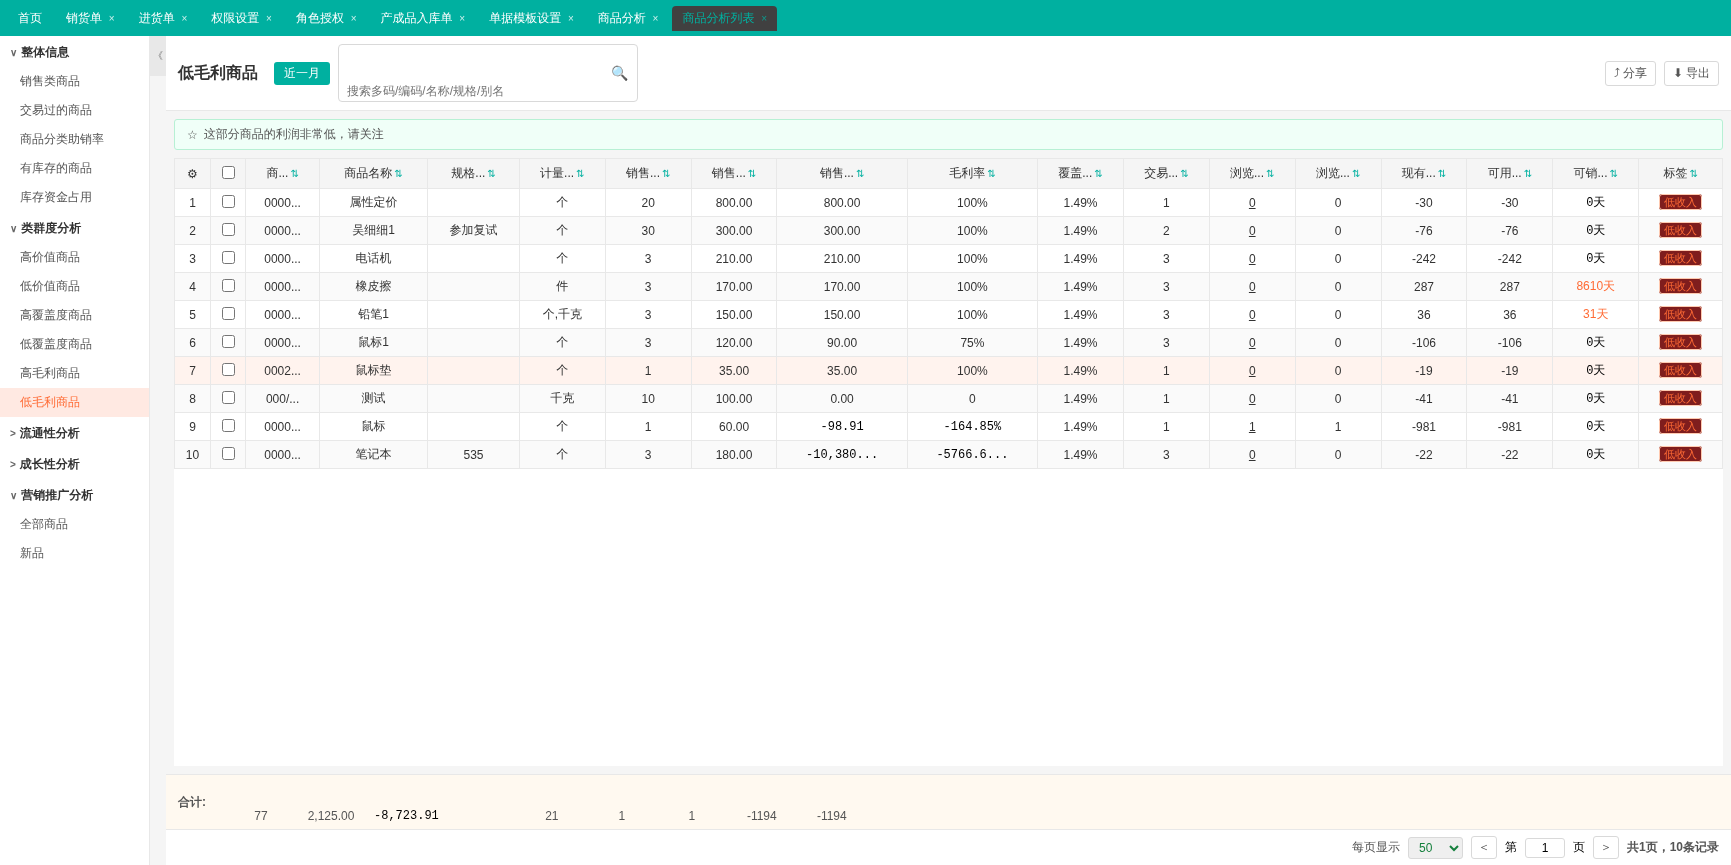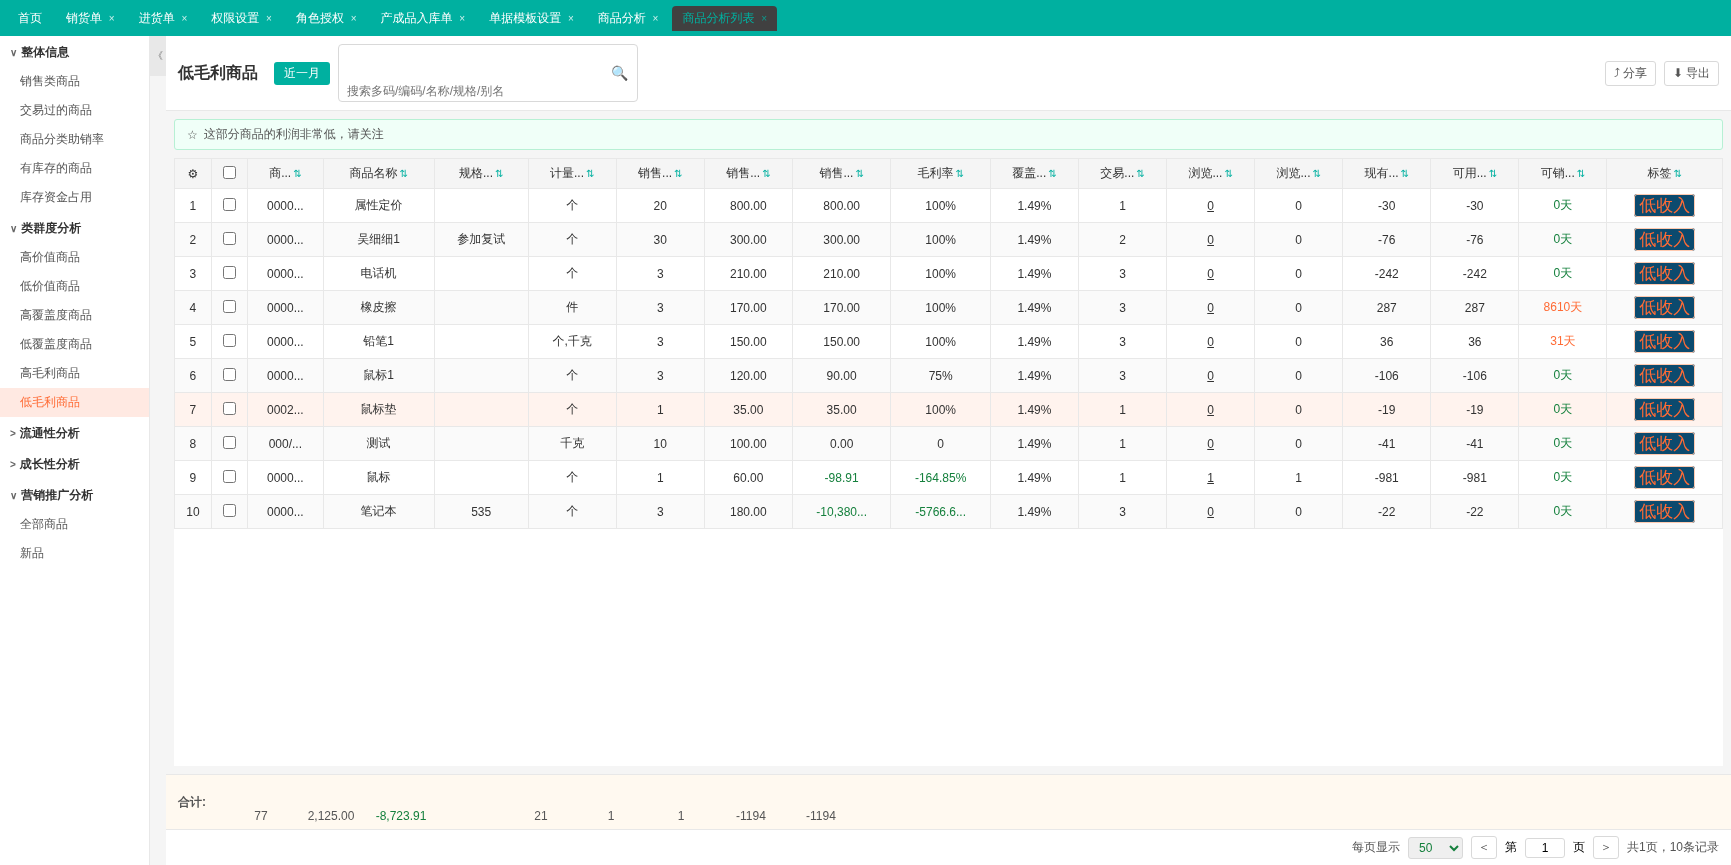--- a/index.html
+++ b/index.html
@@ -169,28 +169,28 @@
     tbody tr:nth-child(even) { background: #fafafa; }
     tbody tr.highlighted { background: #fff3ee; }
     tbody td {
       border: 1px solid #e8e8e8;
       padding: 5px 4px;
       text-align: center;
       white-space: nowrap;
       color: #333;
     }
     .tag-badge {
-      background: #0c4a6e;
+      background: #7f1d1d;
       color: #ff6b35;
       border: 1px solid #ffcab0;
       border-radius: 3px;
       padding: 1px 4px;
-      font-size: 17px;
-    }
-    .red-text { color: #15803d; }
+      font-size: 11px;
+    }
+    .red-text { color: #000000; font-family: Liberation Mono, monospace; }
     .orange-text { color: #ff6b35; }
     .link-text { color: #333; text-decoration: underline; cursor: pointer; }
     .sort-icon { color: #00b0a0; margin-left: 2px; font-size: 10px; }
 
     
     .footer-bar {
       background: #fff9f0;
       border-top: 1px solid #e8e8e8;
       padding: 6px 12px;
       display: flex;
@@ -236,21 +236,21 @@
       cursor: pointer;
       color: #555;
     }
     .page-input {
       width: 40px;
       border: 1px solid #d9d9d9;
       border-radius: 3px;
       padding: 2px 4px;
       text-align: center;
     }
-    .page-info { color: #555; }
+    .page-info { color: #555; font-weight: bold; }
 
     
     .collapse-btn {
       width: 16px;
       height: 40px;
       background: #e8e8e8;
       border: none;
       cursor: pointer;
       display: flex;
       align-items: center;

